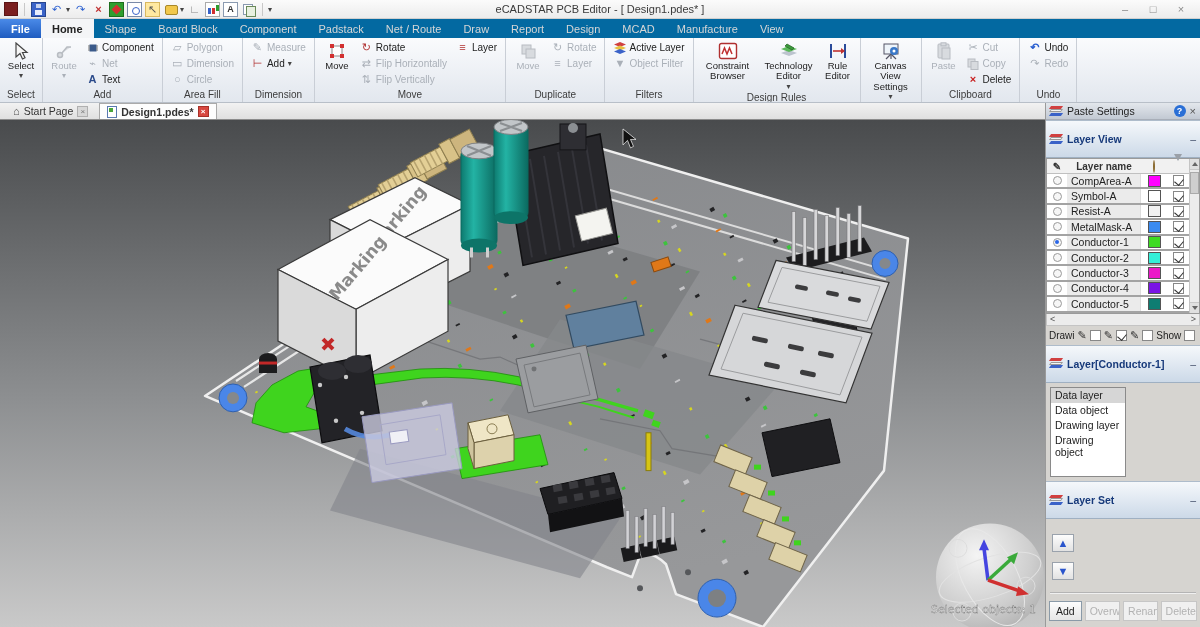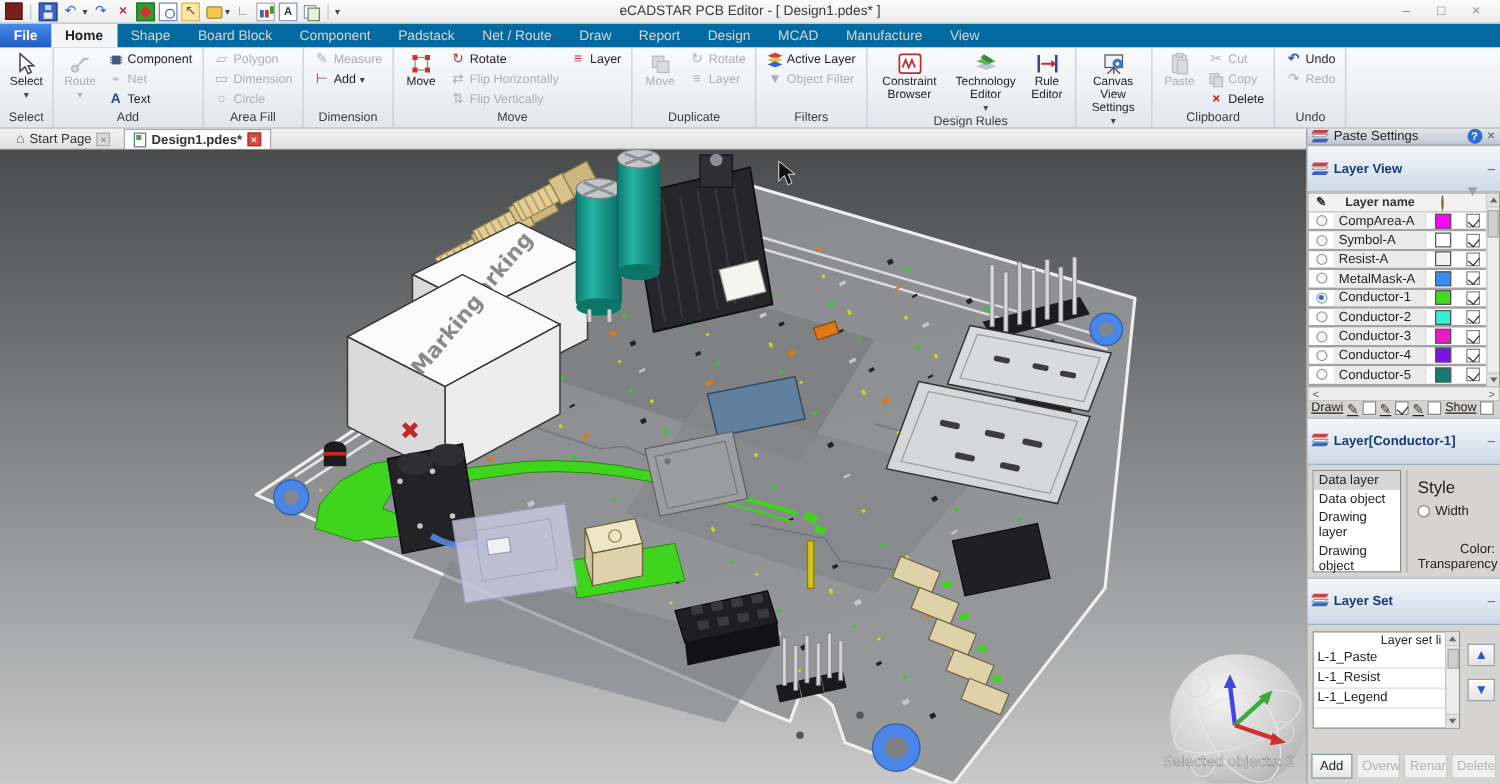--- a/index.html
+++ b/index.html
@@ -102,21 +102,21 @@
   .lsw { width:13px; height:12px; border:1px solid #555; margin:0 auto; }
   .lcb { width:11px; height:11px; border:1px solid #888; background:#fff; margin:0 auto; position:relative; }
   .lcb.on::after { content:""; position:absolute; left:2px; top:1px; width:5px; height:7px; border-right:1.6px solid #333; border-bottom:1.6px solid #333; transform:rotate(40deg); }
   .vscroll { width:11px; background:#ececec; border-left:1px solid #c4c4c4; display:flex; flex-direction:column; align-items:center; }
   .vs-btn { width:100%; height:11px; background:#e0e0e0; border-bottom:1px solid #c8c8c8; display:flex; align-items:center; justify-content:center; }
   .vs-btn.bot { margin-top:auto; border-top:1px solid #c8c8c8; border-bottom:none; }
   .tri-u { width:0; height:0; border-left:3px solid transparent; border-right:3px solid transparent; border-bottom:4px solid #666; }
   .tri-d { width:0; height:0; border-left:3px solid transparent; border-right:3px solid transparent; border-top:4px solid #666; }
   .vs-thumb { width:9px; height:22px; background:#cfcfcf; border:1px solid #aaa; margin-top:2px; }
   .hscroll { height:12px; background:#ececec; border:1px solid #c4c4c4; border-top:none; display:flex; align-items:center; justify-content:space-between; padding:0 3px; font-size:9px; color:#555; }
-  .drawrow { height:19px; display:flex; gap:3px; padding:0 3px; color:#222; font-size:10px;text-decoration:underline; }
+  .drawrow { height:19px; display:flex; align-items:center; gap:3px; padding:0 3px; color:#222; font-size:10px; }
   .dpen { color:#333; font-size:11px; }
   .dcb { width:11px; height:11px; border:1px solid #888; background:#fff; position:relative; }
   .dcb.on::after { content:""; position:absolute; left:2px; top:1px; width:5px; height:7px; border-right:1.6px solid #333; border-bottom:1.6px solid #333; transform:rotate(40deg); }
 
   .detail { flex:1; min-height:90px; display:flex; padding:4px 0 4px 4px; gap:4px;border-radius:15px; }
   .dlist { width:76px; background:#fff; border:1px solid #8a8a8a; }
   .dlist div { padding:1.5px 4px; font-size:10.5px; color:#222; }
   .dlist div.sel { background:#d6d6d6; }
   .style-box { flex:1; border-left:1px solid #aaa; padding:2px 2px 0 8px; display:flex; flex-direction:column; }
   .style-title { font-size:13.5px; color:#222; margin:4px 0 6px 0; }
@@ -1007,59 +1007,33 @@
         <span class="min">–</span>
       </div>
 
       <div class="detail">
         <div class="dlist">
           <div class="sel">Data layer</div>
           <div>Data object</div>
           <div>Drawing layer</div>
           <div>Drawing object</div>
         </div>
-        <div class="style-box">
-          <div class="style-title">Style</div>
-          <label class="radio-row">
-            <span class="srad"></span>
-            <span>Width</span>
-          </label>
-          <div class="color-row">Color:</div>
-          <div class="trans-row">Transparency</div>
-        </div>
       </div>
 
       <div class="sec-head">
         <span class="lyr-ico">
             <i class="b1"></i>
             <i class="b2"></i>
             <i class="b3"></i>
           </span>
         <span>Layer Set</span>
         <span class="min">–</span>
       </div>
 
       <div class="set-body">
-        <div class="set-list">
-          <div class="sl-main">
-            <div class="sl-head">Layer set li</div>
-            <div class="sl-item">L-1_Paste</div>
-            <div class="sl-item">L-1_Resist</div>
-            <div class="sl-item">L-1_Legend</div>
-          </div>
-          <div class="sl-scroll">
-            <div class="vs-btn">
-                <span class="tri-u"></span>
-              </div>
-            <div class="vs-thumb" style="height:16px"></div>
-            <div class="vs-btn bot">
-                <span class="tri-d"></span>
-              </div>
-          </div>
-        </div>
         <div class="set-arrows">
           <div class="arr-btn">▲</div>
           <div class="arr-btn">▼</div>
         </div>
       </div>
 
       <div class="p-div"></div>
 
       <div class="set-btns">
         <button class="pbtn b-add">Add</button>

